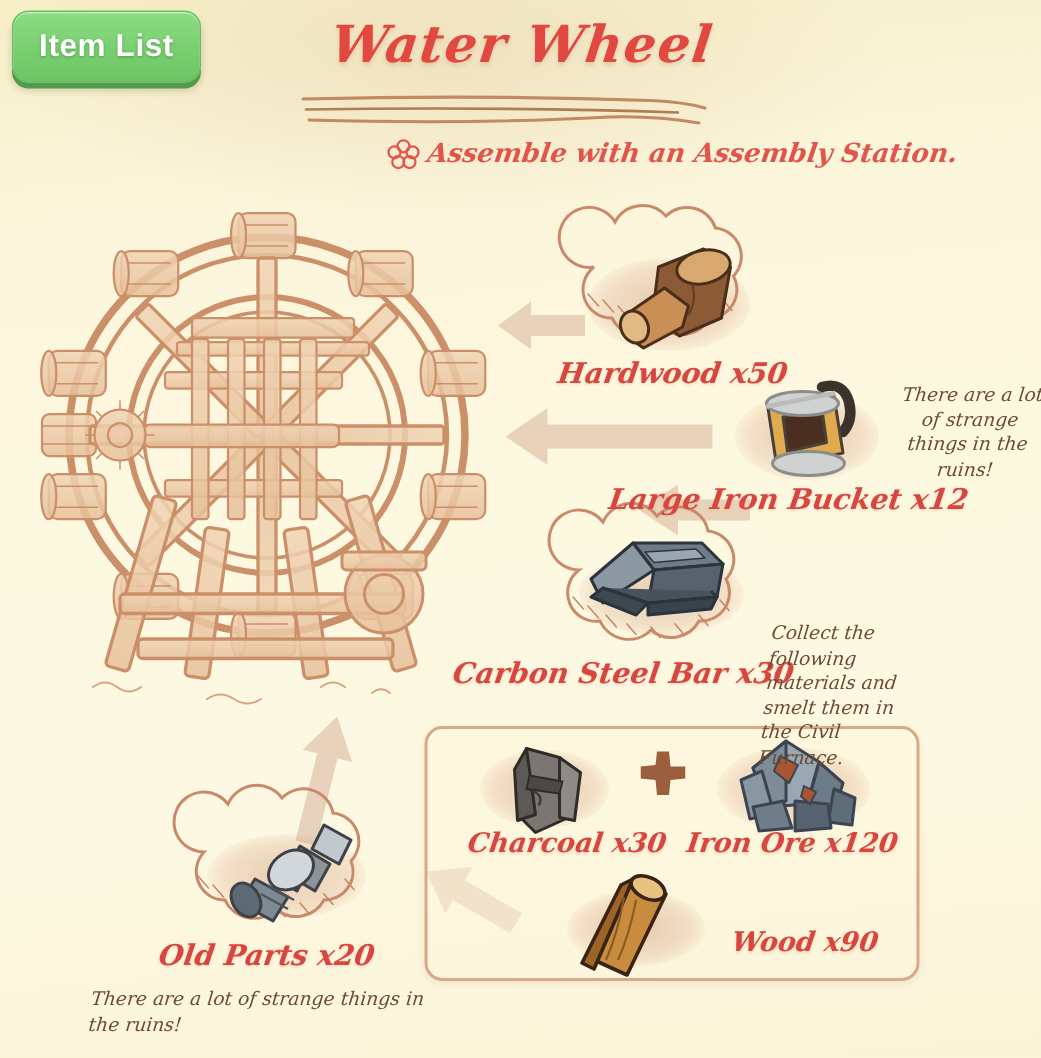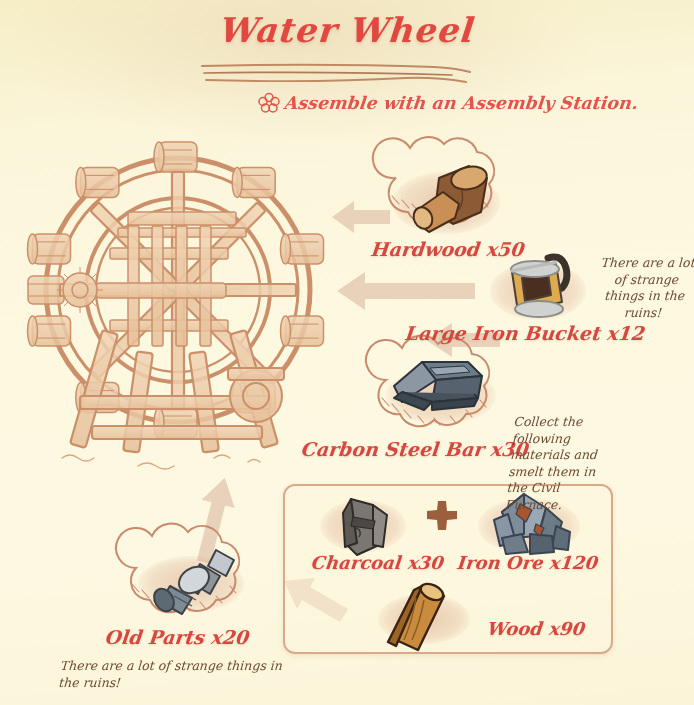--- a/index.html
+++ b/index.html
@@ -229,20 +229,21 @@
       <g fill="#e2c6ae" fill-opacity=".75">
         <path d="M390 210 l-36 0 0 -9 -22 16 22 16 0 -9 36 0z" transform="rotate(0 360 217)"></path>
         <path d="M475 283 l-110 0 0 -11 -28 19 28 19 0 -11 110 0z"></path>
         <path d="M500 333 l-48 0 0 -10 -26 17 26 17 0 -10 48 0z"></path>
         <path d="M218 563 l0 -60 10 0 -17 -27 -17 27 10 0 0 60z" transform="rotate(14 211 533)"></path>
         <path d="M360 615 l-38 -22 5 -9 -31 3 13 28 5 -9 38 22z" transform="translate(-12 -6)"></path>
       </g>
     </svg>
   </div>
 
+  <div id="itemlist">Item List</div>
 
   <div id="title-wrap">
     <div id="title">Water Wheel</div>
   </div>
   <svg id="title-rules" viewBox="0 0 272 22">
     <g fill="none" stroke-linecap="round">
       <path d="M2 4 q120 -3 232 1 q22 1 36 5" stroke="#c08a63" stroke-width="2.1"></path>
       <path d="M4 11 q130 -2 248 2" stroke="#b07c55" stroke-width="1.7"></path>
       <path d="M6 18 q110 3 200 -2 q30 -1 60 4" stroke="#c08a63" stroke-width="2"></path>
     </g>

